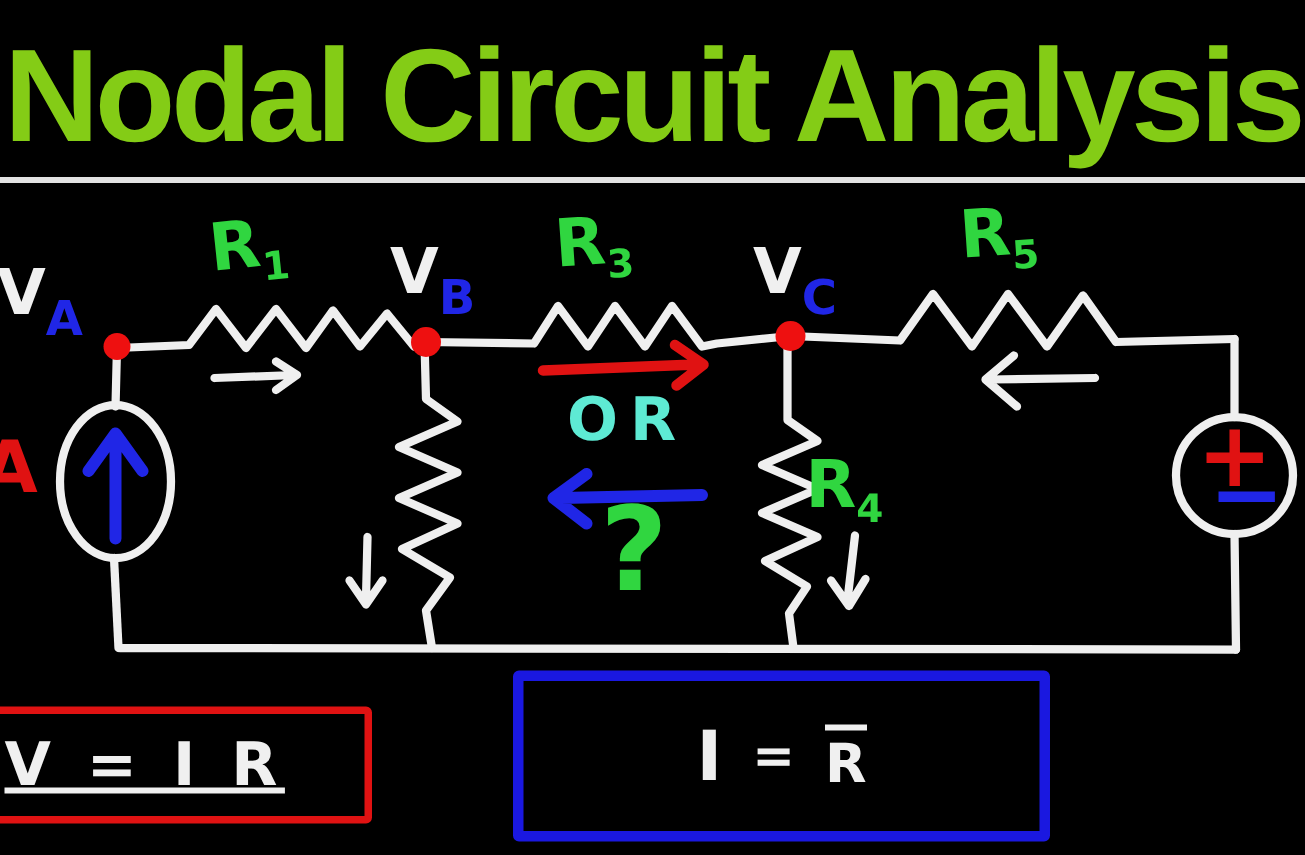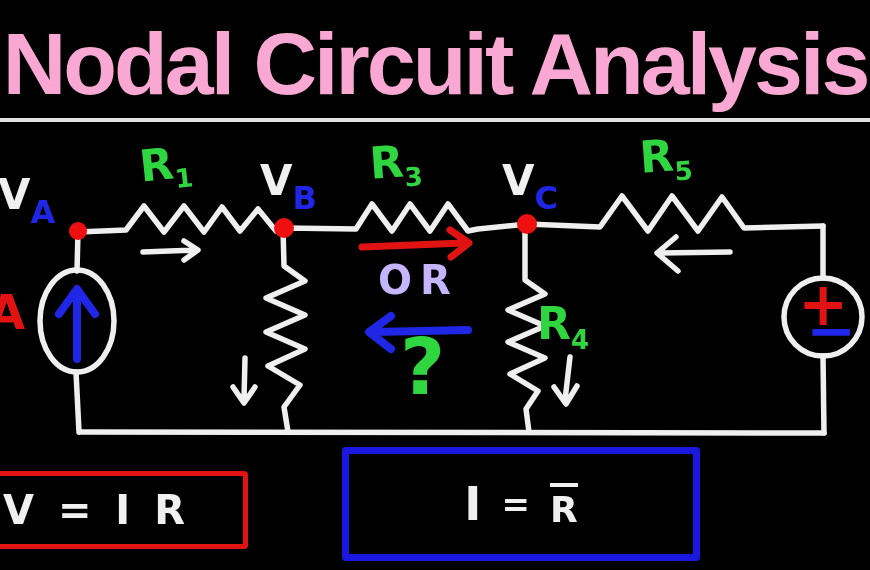--- a/index.html
+++ b/index.html
@@ -9,44 +9,44 @@
     overflow:hidden; font-family:"DejaVu Sans", sans-serif;
   }
   
   .title-bar {
     position:absolute; top:0; left:0; width:870px; height:122px;
     overflow:hidden; border-bottom:4px solid #e2e2e2;
   }
   .title {
     position:absolute; left:50%; top:54%; transform:translate(-50%,-50%);
     white-space:nowrap; font-family:"Liberation Sans", sans-serif;
-    font-weight:bold; font-size:88px; letter-spacing:-3px; color:#f9a8d4;
+    font-weight:bold; font-size:88px; letter-spacing:-3px; color:#84cc16;
   }
   
   svg.draw { position:absolute; left:0; top:0; }
   
   .lbl { position:absolute; line-height:1; font-weight:bold; white-space:nowrap; }
   .node-base { color:#f0f0f0; font-size:42px; font-weight:bold; }
   .node-sub  { color:#2026e6; font-size:32px; font-weight:bold; vertical-align:-14px; }
   .res-base  { color:#30d640; font-size:44px; font-weight:bold; }
   .res-sub   { color:#30d640; font-size:26px; font-weight:bold; vertical-align:-10px; }
-  .or    { color:#c4b5fd; font-size:40px; letter-spacing:8px; }
+  .or    { color:#5eead4; font-size:40px; letter-spacing:8px; }
   .qmark { color:#30d640; font-size:78px; }
   .src-a { color:#e01212; font-size:48px; }
   .vplus { color:#e01212; font-size:60px; }
   .vminus{ color:#2026e6; font-size:60px; }
   .tilt-l { transform:rotate(-6deg); }
   .tilt-s { transform:rotate(-4deg); }
   
   .fbox { position:absolute; display:flex; align-items:center; color:#f0f0f0; }
   .box-red {
     left:-14px; top:471px; width:262px; height:78px;
     border:5px solid #e01212; border-radius:4px; padding-left:12px;
   }
-  .box-red .ohms { font-size:40px; font-weight:bold; letter-spacing:5px; }
+  .box-red .ohms { font-size:40px; font-weight:bold; letter-spacing:5px;text-decoration:underline; }
   .box-blue {
     left:342px; top:447px; width:358px; height:114px;
     border:7px solid #1a18e0; border-radius:4px;
     justify-content:center; gap:20px;
   }
   .box-blue .lhs { font-size:46px; font-weight:bold; }
   .box-blue .eq  { font-size:34px; font-weight:bold; }
   .frac { display:flex; flex-direction:column; align-items:center; }
   .frac .num { font-size:38px; font-weight:bold; }
   .frac .fsub { font-size:25px; font-weight:bold; vertical-align:-8px; }

